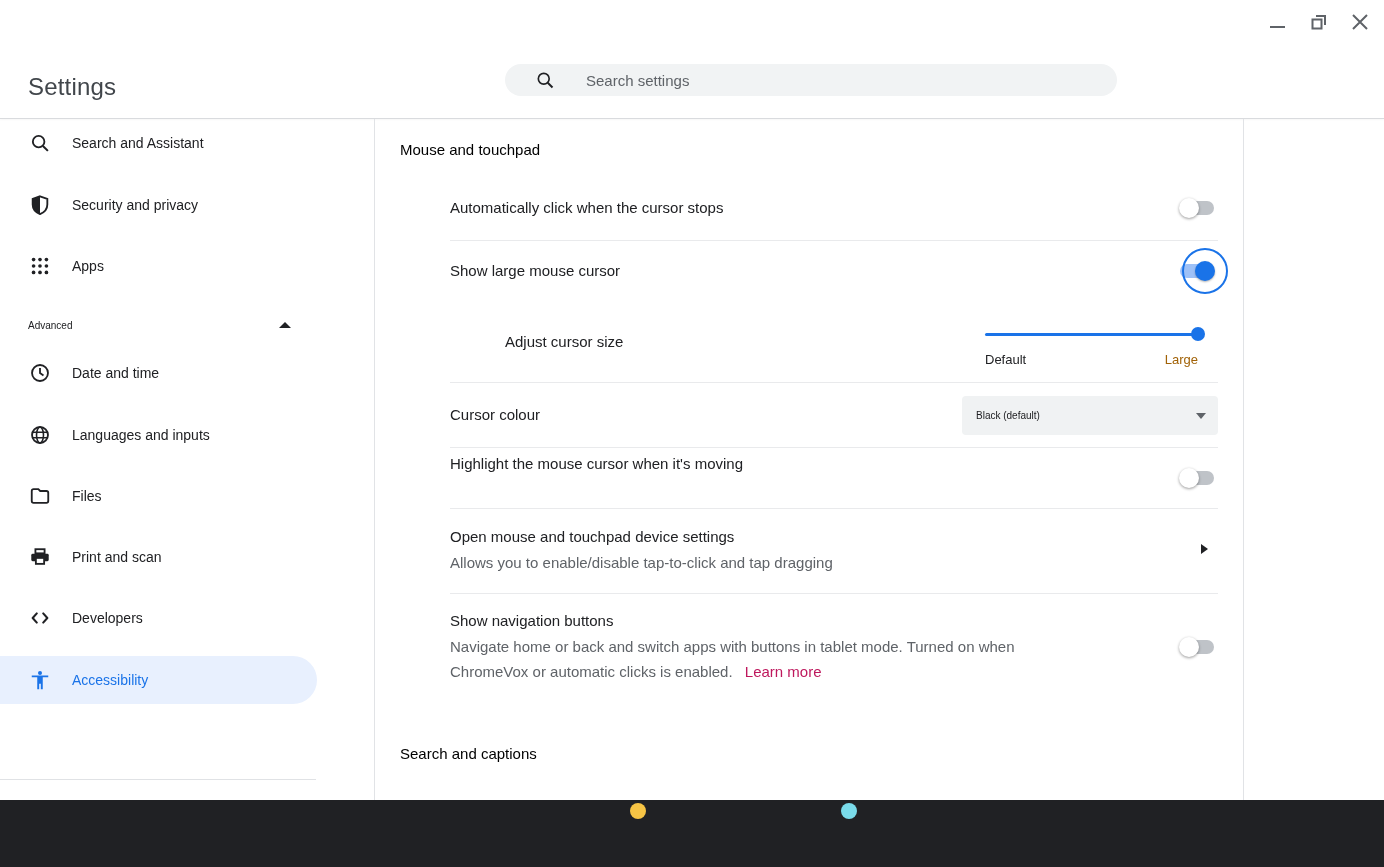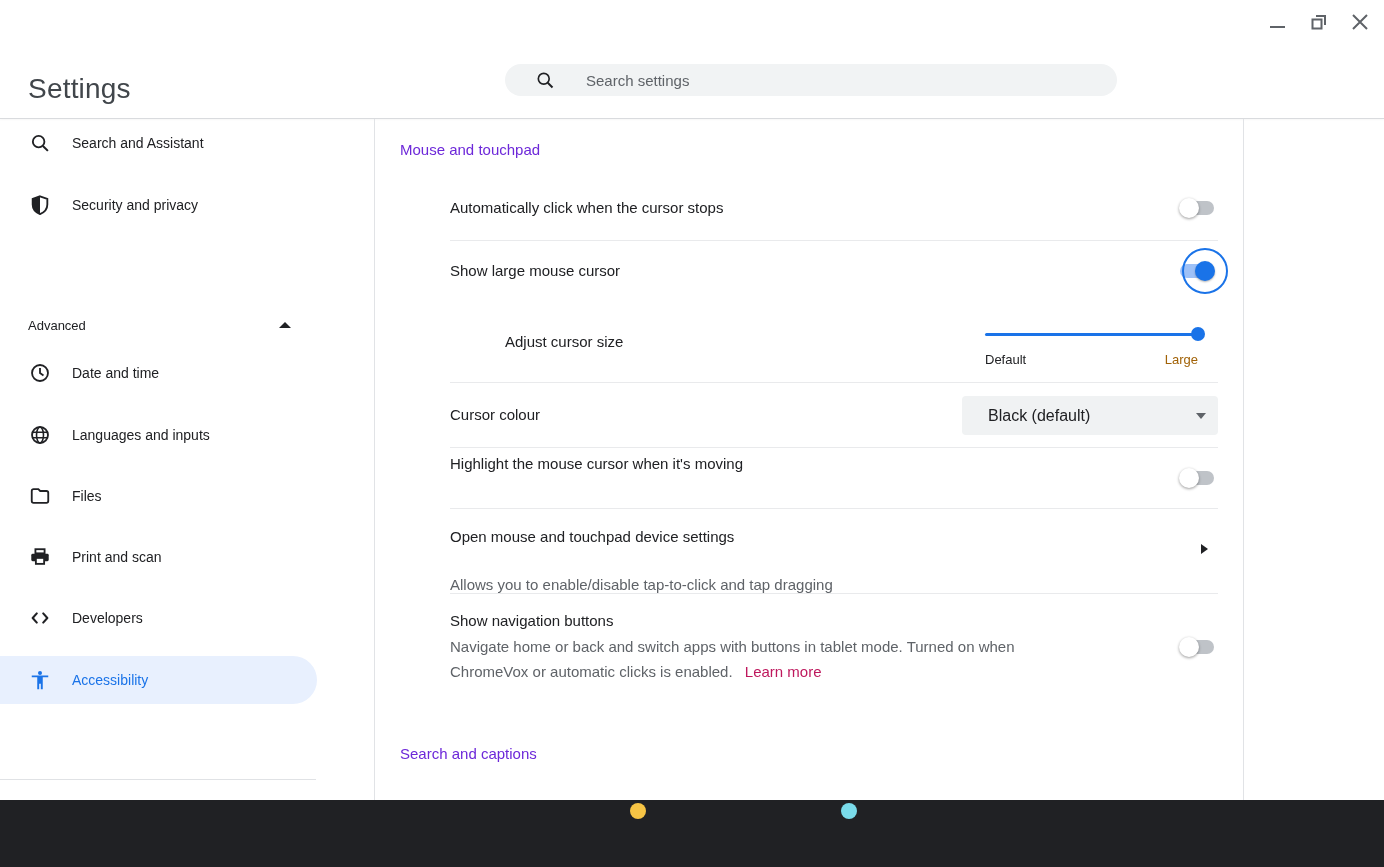--- a/index.html
+++ b/index.html
@@ -1,47 +1,47 @@
 <!DOCTYPE html>
 <html><head>
 <meta charset="utf-8">
 <style>
   * { margin:0; padding:0; box-sizing:border-box; }
   html,body { width:1384px; height:867px; }
   body { font-family:"Liberation Sans", sans-serif; background:#fff; }
   #screen { position:relative; width:1384px; height:867px; background:#fff; overflow:hidden; }
 
   
-  .app-title { position:absolute; left:28px; top:73px; font-size:28px; color:#41464b; letter-spacing:.2px; }
+  .app-title { position:absolute; left:28px; top:73px; font-size:24px; color:#41464b; letter-spacing:.2px; }
   .search-pill { position:absolute; left:505px; top:64px; width:612px; height:32px; border-radius:23px; background:#f1f3f4; display:flex; align-items:center; }
   .search-pill svg { margin-left:30px; flex:0 0 auto; }
   .search-pill input { border:none; outline:none; background:transparent; margin-left:31px; font-family:"Liberation Sans",sans-serif; font-size:15px; color:#202124; width:480px; }
   .search-pill input::placeholder { color:#5f6368; opacity:1; }
   .header-divider { position:absolute; left:0; top:118px; width:1384px; height:1px; background:#d9dbde; box-shadow:0 1px 2px rgba(0,0,0,.05); }
 
   .win-controls { position:absolute; right:14px; top:10px; display:flex; gap:21px; align-items:center; height:24px; }
   .win-btn { width:20px; height:24px; display:flex; align-items:center; justify-content:center; cursor:default; }
 
   
   .side-item { position:absolute; left:0; width:317px; height:48px; display:flex; align-items:center; cursor:default; }
   .side-item .ic { position:absolute; left:28px; width:24px; height:24px; display:flex; align-items:center; justify-content:center; color:#202124; }
   .side-item .lbl { position:absolute; left:72px; font-size:14px; font-weight:500; color:#202124; }
   .side-item.selected { background:#e8f0fe; border-radius:0 24px 24px 0; }
   .side-item.selected .lbl { color:#1a73e8; }
   .side-section { position:absolute; left:0; width:317px; height:48px; display:flex; align-items:center; }
-  .side-section .lbl { position:absolute; left:28px; font-size:13px; font-weight:500; color:#202124; }
+  .side-section .lbl { position:absolute; left:28px; font-size:10px; font-weight:500; color:#202124; }
   .caret-up { position:absolute; left:279px; top:21px; width:0; height:0; border-left:6px solid transparent; border-right:6px solid transparent; border-bottom:6px solid #202124; }
   .side-bottom-divider { position:absolute; left:0; top:779px; width:316px; height:1px; background:#e0e2e5; }
 
   
   .v-border-l { position:absolute; left:374px; top:119px; width:1px; height:681px; background:#e1e3e6; }
   .v-border-r { position:absolute; left:1243px; top:119px; width:1px; height:681px; background:#e1e3e6; }
 
   
-  .section-title { position:absolute; font-size:15px; color:#6d28d9; }
+  .section-title { position:absolute; font-size:15px; color:#000000; }
   .row-label { position:absolute; font-size:15px; color:#202124; }
   .row-sub { position:absolute; font-size:15px; color:#5f6368; }
   .divider { position:absolute; width:768px; height:1px; background:#e9eaec; }
   .link { color:#be185d; cursor:pointer; }
 
   
   .toggle { position:absolute; width:36px; height:20px; cursor:pointer; }
   .toggle .track { position:absolute; left:1px; top:3px; width:34px; height:14px; border-radius:7px; background:#bfc3c8; }
   .toggle .knob { position:absolute; left:0; top:0; width:20px; height:20px; border-radius:50%; background:#fff; box-shadow:0 1px 3px rgba(0,0,0,.4); }
   .toggle.on .track { background:#9ec1f7; }
@@ -49,21 +49,21 @@
   .focus-ring { position:absolute; left:1182px; top:248px; width:46px; height:46px; border:2.5px solid #1a73e8; border-radius:50%; pointer-events:none; }
 
   
   .slider-track { position:absolute; left:985px; top:333px; width:213px; height:3px; background:#1a73e8; border-radius:2px; cursor:pointer; }
   .slider-knob { position:absolute; left:1191px; top:327px; width:14px; height:14px; border-radius:50%; background:#1a73e8; cursor:pointer; }
   .slider-min { position:absolute; left:985px; top:352px; font-size:13px; color:#202124; }
   .slider-max { position:absolute; left:1140px; top:352px; width:58px; text-align:right; font-size:13px; color:#a16207; }
 
   
   .dropdown { position:absolute; left:962px; top:396px; width:256px; height:39px; background:#f0f2f3; border-radius:4px; display:flex; align-items:center; justify-content:space-between; padding:0 12px 0 14px; cursor:pointer; }
-  .dropdown .val { font-size:16px; color:#202124;margin-left:12px; }
+  .dropdown .val { font-size:10px; color:#202124; }
   .dd-caret { width:0; height:0; border-left:5px solid transparent; border-right:5px solid transparent; border-top:6px solid #5f6368; }
 
   .sub-arrow { position:absolute; left:1201px; top:544px; width:0; height:0; border-top:5px solid transparent; border-bottom:5px solid transparent; border-left:7px solid #202124; cursor:pointer; }
 
   
   .shelf { position:absolute; left:0; top:800px; width:1384px; height:67px; background:#202124; }
   .badge-dot { position:absolute; width:16px; height:16px; border-radius:50%; }
 </style>
 </head>
 <body>
@@ -112,20 +112,36 @@
   <div class="side-item" style="top:181px">
     <span class="ic">
       <svg width="22" height="22" viewBox="0 0 24 24" fill="none">
           <path d="M12 2.5L20 5.4v6c0 4.8-3.4 8.6-8 10.5-4.6-1.9-8-5.7-8-10.5v-6z" stroke="currentColor" stroke-width="2"></path>
           <path d="M12 2.5L4 5.4v6c0 4.8 3.4 8.6 8 10.5z" fill="currentColor"></path>
         </svg>
     </span>
     <span class="lbl">Security and privacy</span>
   </div>
 
+  <div class="side-item" style="top:242px">
+    <span class="ic">
+      <svg width="22" height="22" viewBox="0 0 24 24" fill="currentColor">
+          <circle cx="5" cy="5" r="2"></circle>
+          <circle cx="12" cy="5" r="2"></circle>
+          <circle cx="19" cy="5" r="2"></circle>
+          <circle cx="5" cy="12" r="2"></circle>
+          <circle cx="12" cy="12" r="2"></circle>
+          <circle cx="19" cy="12" r="2"></circle>
+          <circle cx="5" cy="19" r="2"></circle>
+          <circle cx="12" cy="19" r="2"></circle>
+          <circle cx="19" cy="19" r="2"></circle>
+        </svg>
+    </span>
+    <span class="lbl">Apps</span>
+  </div>
 
   <div class="side-section" style="top:301px">
     <span class="lbl">Advanced</span>
     <span class="caret-up"></span>
   </div>
 
   <div class="side-item" style="top:349px">
     <span class="ic">
       <svg width="22" height="22" viewBox="0 0 24 24" fill="none">
           <circle cx="12" cy="12" r="8.7" stroke="currentColor" stroke-width="2"></circle>
@@ -222,21 +238,21 @@
   <div class="divider" style="left:450px; top:447px"></div>
 
   <div class="row-label" style="left:450px; top:455px">Highlight the mouse cursor when it's moving</div>
   <div class="toggle off" style="left:1179px; top:468px">
       <div class="track"></div>
       <div class="knob"></div>
     </div>
   <div class="divider" style="left:450px; top:508px"></div>
 
   <div class="row-label" style="left:450px; top:528px">Open mouse and touchpad device settings</div>
-  <div class="row-sub" style="left:450px; top:576px">Allows you to enable/disable tap-to-click and tap dragging</div>
+  <div class="row-sub" style="left:450px; top:554px">Allows you to enable/disable tap-to-click and tap dragging</div>
   <div class="sub-arrow"></div>
   <div class="divider" style="left:450px; top:593px"></div>
 
   <div class="row-label" style="left:450px; top:612px">Show navigation buttons</div>
   <div class="row-sub" style="left:450px; top:638px">Navigate home or back and switch apps with buttons in tablet mode. Turned on when</div>
   <div class="row-sub" style="left:450px; top:663px">
     <span>ChromeVox or automatic clicks is enabled.</span>
     <span class="link" style="margin-left:8px">Learn more</span>
   </div>
   <div class="toggle off" style="left:1179px; top:637px">

